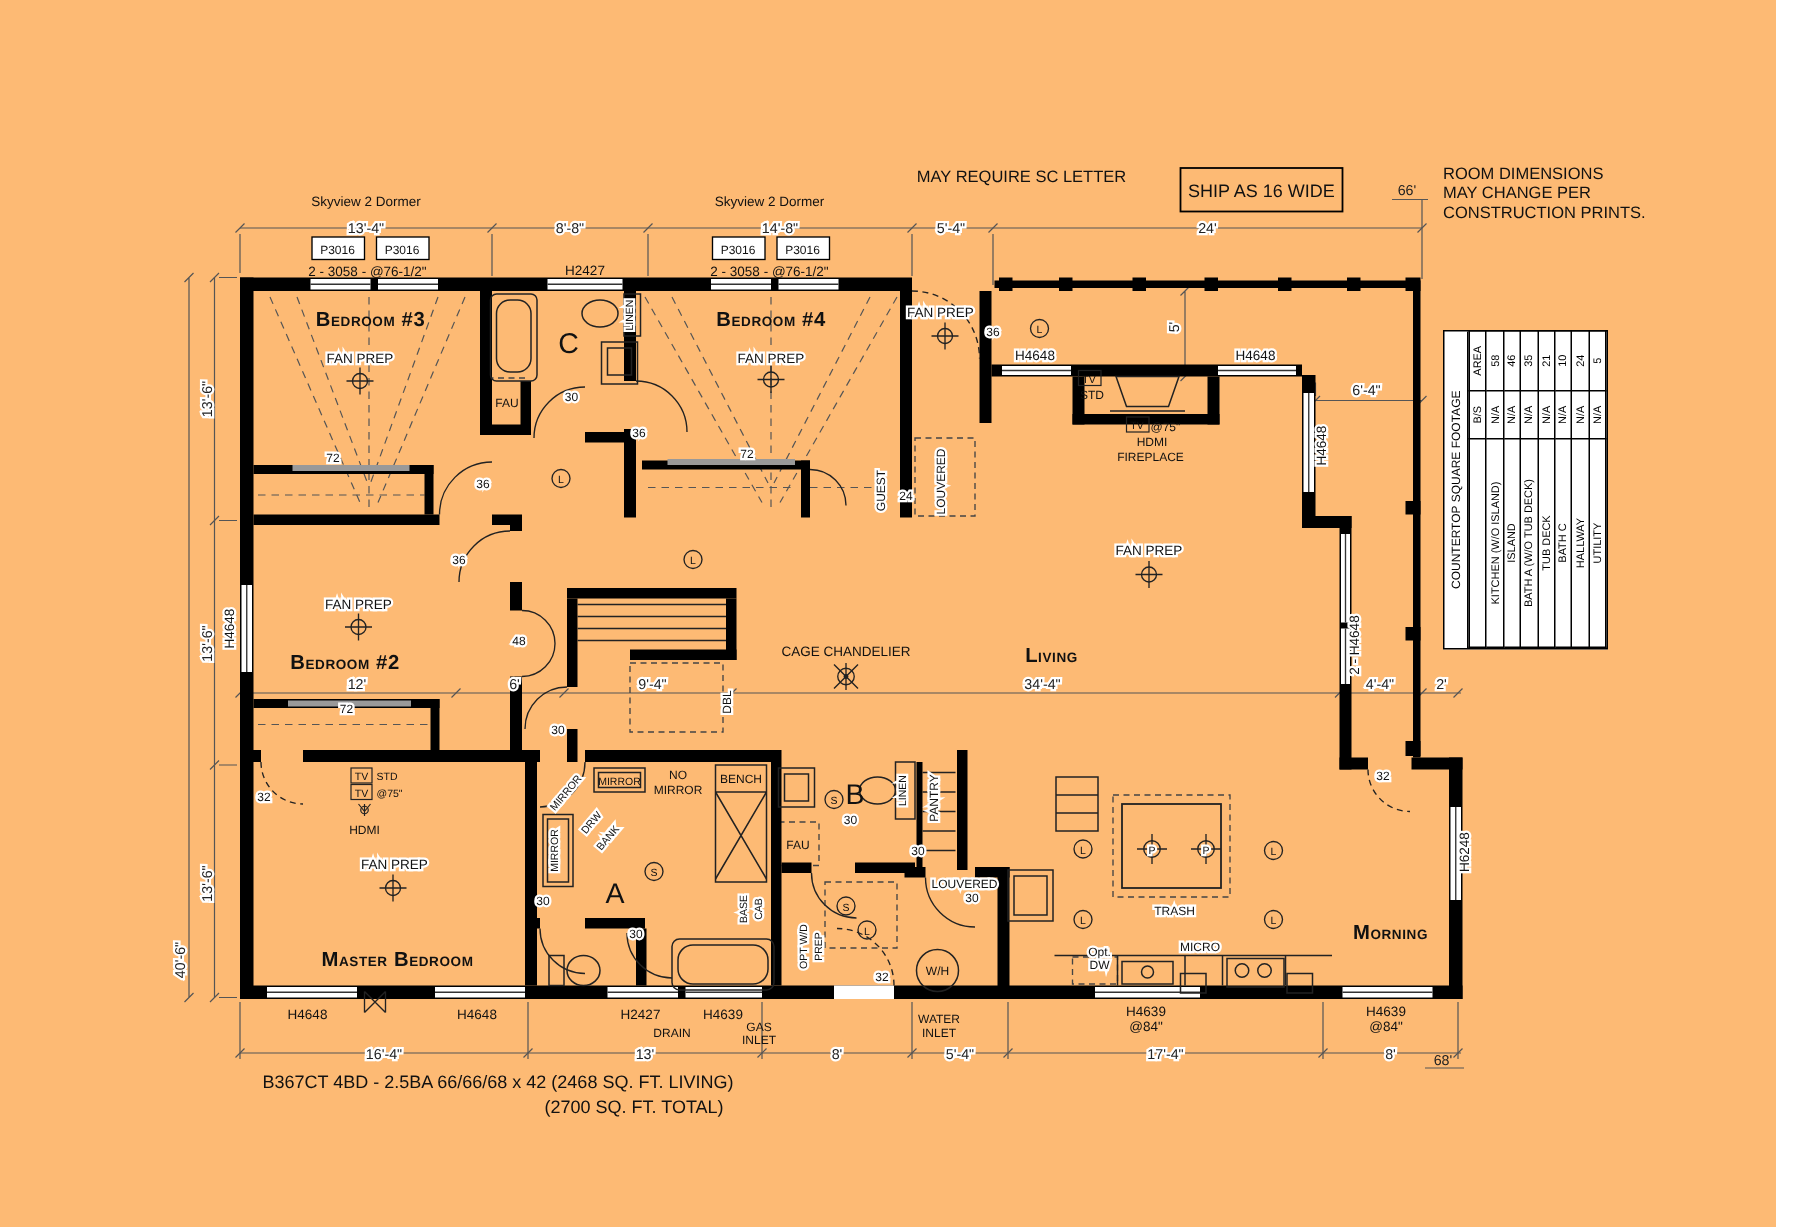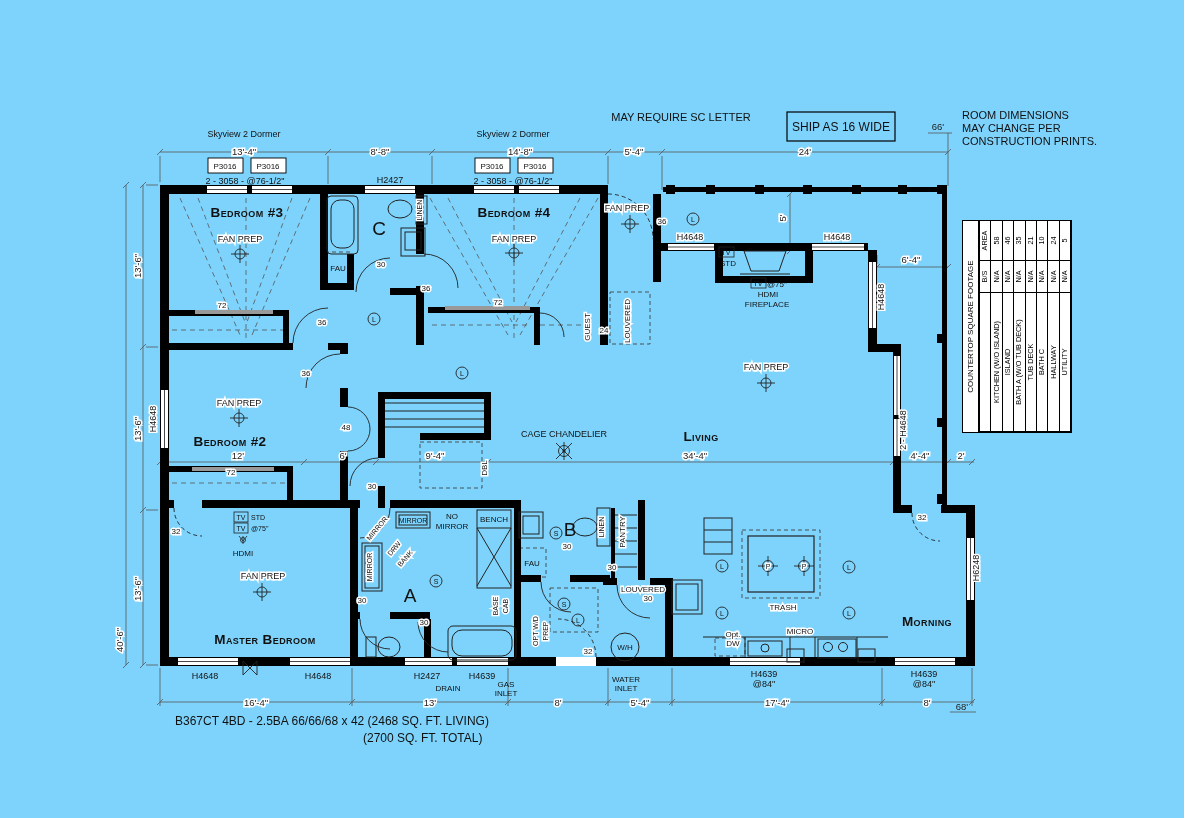--- a/index.html
+++ b/index.html
@@ -1,16 +1,16 @@
 <!DOCTYPE html>
 <html><head>
 <meta charset="utf-8">
 <style>
   html,body{margin:0;padding:0;background:#fff;}
-  #stage{position:relative;width:1184px;height:818px;background:#7dd3fc;overflow:hidden;
+  #stage{position:relative;width:1184px;height:818px;background:#fdba74;overflow:hidden;
          font-family:"Liberation Sans",sans-serif;}
   svg{position:absolute;left:0;top:0;}
   svg text{font-family:"Liberation Sans",sans-serif;fill:#111;text-anchor:middle;}
   .note{font-size:11px;}
   .room{font-size:13.5px;font-weight:600;font-variant:small-caps;letter-spacing:.4px;}
   .dim{font-size:9.5px;fill:#222;}
   .lbl{font-size:9px;}
   .sm{font-size:8px;}
   .big{font-size:19px;font-weight:500;}
   .ttl{font-size:12px;}

